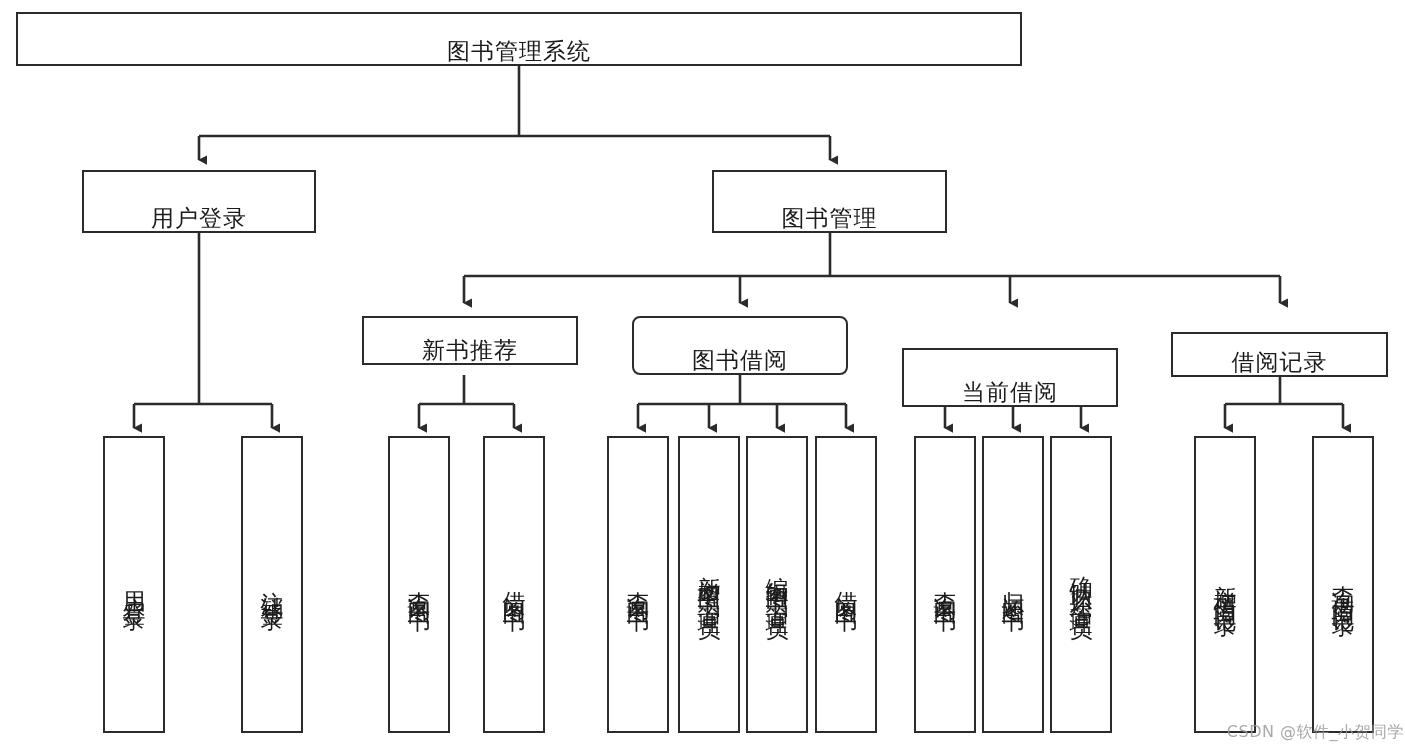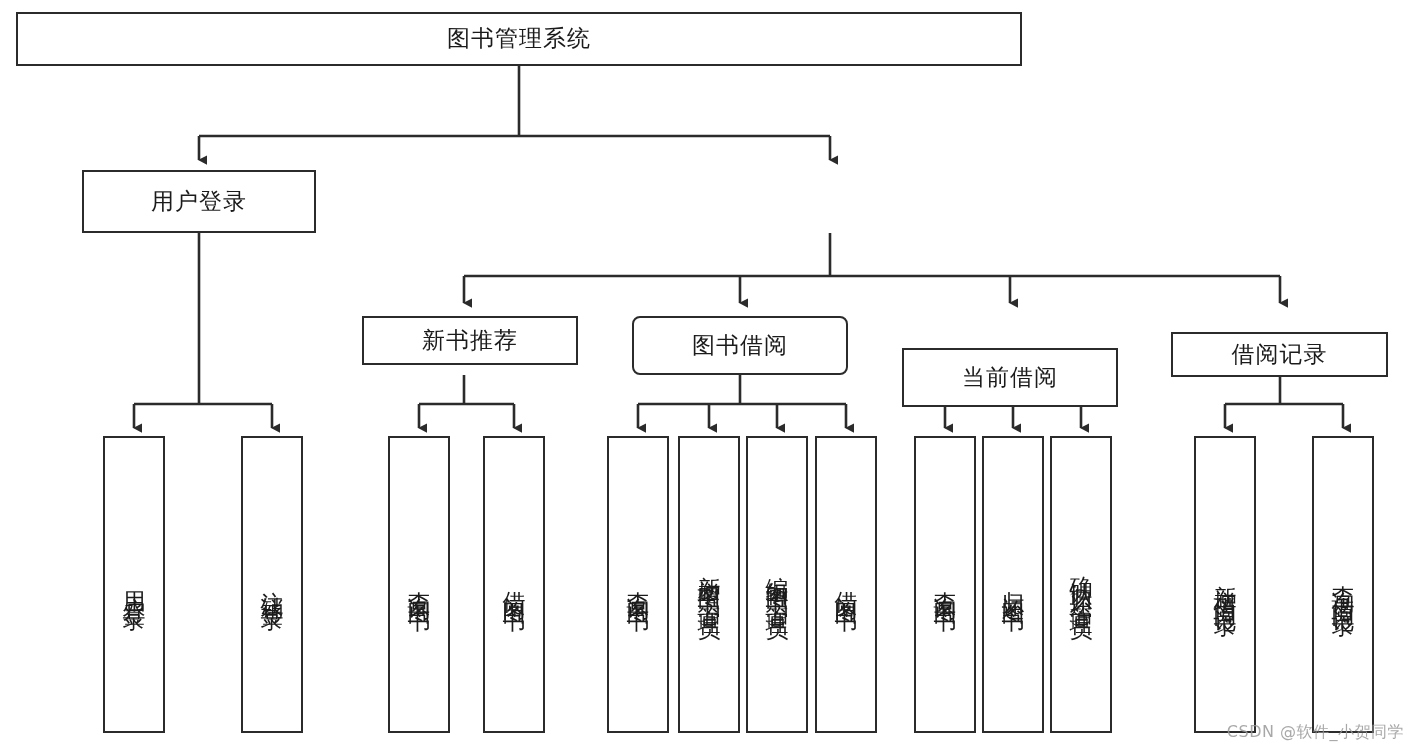--- a/index.html
+++ b/index.html
@@ -4,21 +4,21 @@
 <style>
   html,body{margin:0;padding:0;background:#ffffff;}
   body{width:1405px;height:747px;position:relative;overflow:hidden;
        font-family:"DejaVu Sans","Liberation Sans",sans-serif;}
   #canvas{position:absolute;inset:0;width:1405px;height:747px;}
   svg.edges{position:absolute;left:0;top:0;width:1405px;height:747px;pointer-events:none;}
 
   .node{position:absolute;box-sizing:border-box;background:#ffffff;
         border:2px solid #2b2b2b;display:flex;align-items:center;justify-content:center;
         color:#1b1b1b;}
-  .node.h{font-size:23px;line-height:1.1;letter-spacing:1px;white-space:nowrap;}
+  .node.h{font-size:23px;line-height:1.1;letter-spacing:1px;white-space:nowrap;align-items:flex-end;}
   .node.root{font-size:23px;}
   .node.v{writing-mode:vertical-rl;text-orientation:upright;font-size:23px;
           letter-spacing:6px;line-height:1;padding:6px 0;}
   .node.v .vtext{writing-mode:vertical-rl;text-orientation:upright;letter-spacing:6px;
                  display:block;text-align:center;}
 
   .watermark{position:absolute;right:1px;bottom:4px;color:#9a9a9a;font-size:16px;
              letter-spacing:.5px;white-space:nowrap;opacity:.85;}
 </style>
 </head>
@@ -76,20 +76,23 @@
     </g>
   </svg>
 
   <div class="node h root" style="left:16px;top:12px;width:1006px;height:54px;">
     <span>图书管理系统</span>
   </div>
 
   <div class="node h" style="left:82px;top:170px;width:234px;height:63px;">
     <span>用户登录</span>
   </div>
+  <div class="node h" style="left:712px;top:170px;width:235px;height:63px;">
+    <span>图书管理</span>
+  </div>
 
   <div class="node h" style="left:362px;top:316px;width:216px;height:49px;">
     <span>新书推荐</span>
   </div>
   <div class="node h" style="left:632px;top:316px;width:216px;height:59px;border-radius:8px;">
     <span>图书借阅</span>
   </div>
   <div class="node h" style="left:902px;top:316px;width:216px;height:59px;margin-top:32px;">
     <span>当前借阅</span>
   </div>

